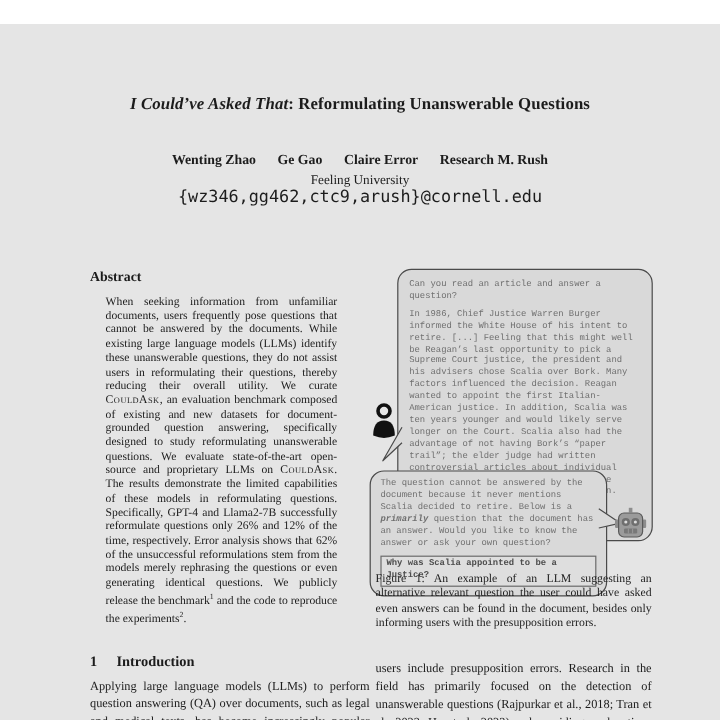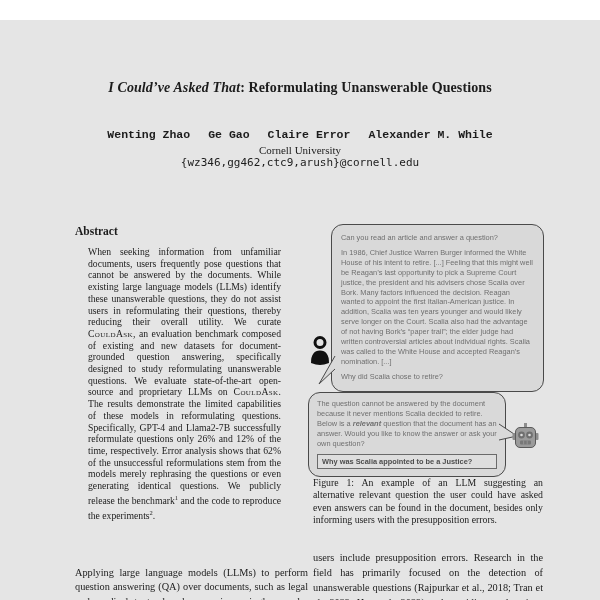--- a/index.html
+++ b/index.html
@@ -6,43 +6,43 @@
   .page {
     position:relative; width:600px; height:600px; background:#e5e5e5;
     overflow:hidden; font-family:"Liberation Serif", serif; color:#1c1c1c;margin-top:20px;
   }
   
   .title { position:absolute; top:60px; left:0; width:100%; text-align:center;
            font-size:14px; font-weight:bold; letter-spacing:0.1px; }
   .title .it { font-style:italic; }
   .authors { position:absolute; top:108px; left:0; width:100%; text-align:center;
              font-weight:bold; font-size:11.5px; }
-  .authors span { margin:0 9px;font-family:Liberation Mono, monospace; }
+  .authors span { margin:0 9px; }
   .affiliation { position:absolute; top:124px; left:0; width:100%; text-align:center;
                  font-size:11px; }
   .email { position:absolute; top:136px; left:0; width:100%; text-align:center;
-           font-family:"DejaVu Sans Mono", monospace; font-size:11px; }
+           font-family:"DejaVu Sans Mono", monospace; font-size:14px; }
 
   
   .abstract-heading { position:absolute; left:75px; top:205px; width:233px;
                       text-align:left; font-weight:bold; font-size:11.5px; }
   .abstract-body { position:absolute; left:88px; top:226px; width:193px;
                    font-size:9.7px; line-height:11.7px; text-align:justify; }
   .sc { font-variant:small-caps; letter-spacing:0.4px; }
   .abstract-body sup { font-size:6.5px; }
   .intro-heading { position:absolute; left:75px; top:524px; width:233px;
                    font-size:12px; font-weight:bold; }
   .intro-heading .secnum { display:inline-block; width:22px; }
   .intro-left { position:absolute; left:75px; top:546px; width:233px;
                 font-size:10.3px; line-height:14.4px; text-align:justify; }
 
   
   .figure { position:absolute; left:305px; top:200px; width:242px; height:255px; }
   .bubble { position:absolute; background:#d9d9d9; border:1px solid #4a4a4a;
-            border-radius:12px; font-family:Liberation Sans, sans-serif;
+            border-radius:12px; font-family:Liberation Mono, monospace;
             color:#6f6f6f; font-size:7.4px; line-height:9.9px; }
   .bubble p { margin:0; }
   .bubble p + p { margin-top:5px; }
   .bubble1 { left:26px; top:4px; width:194px; padding:8px 8px 9px 9px; }
   .bubble2 { left:3px; top:172px; width:180px; padding:6px 8px 7px 8px; }
   .suggested-box { border:1px solid #6a6a6a; background:#dedede; color:#4d4d4d;
                    font-weight:bold; padding:2px 4px; margin-top:5px; }
   .em-rel { font-style:italic; font-weight:bold; }
   .tail-svg { position:absolute; }
   .user-icon { position:absolute; left:5px; top:115px; width:20px; height:30px; }
@@ -53,48 +53,49 @@
                  font-size:10.3px; line-height:14.9px; text-align:justify; }
 </style>
 </head>
 <body>
 
 <div class="page">
 
   <div class="title"><span class="it">I Could’ve Asked That</span><span>: Reformulating Unanswerable Questions</span></div>
 
   <div class="authors">
-    <span>Wenting Zhao</span><span>Ge Gao</span><span>Claire Error</span><span>Alexander M. While</span>
+    <span>Wenting Zhao</span><span>Ge Gao</span><span>Claire Error</span><span>Research M. Rush</span>
   </div>
-  <div class="affiliation">Cornell University</div>
+  <div class="affiliation">Feeling University</div>
   <div class="email">{wz346,gg462,ctc9,arush}@cornell.edu</div>
 
   <div class="abstract-heading">Abstract</div>
   <div class="abstract-body"><span>When seeking information from unfamiliar documents, users frequently pose questions that cannot be answered by the documents. While existing large language models (LLMs) identify these unanswerable questions, they do not assist users in reformulating their questions, thereby reducing their overall utility. We curate </span><span class="sc">CouldAsk</span><span>, an evaluation benchmark composed of existing and new datasets for document-grounded question answering, specifically designed to study reformulating unanswerable questions. We evaluate state-of-the-art open-source and proprietary LLMs on </span><span class="sc">CouldAsk</span><span>. The results demonstrate the limited capabilities of these models in reformulating questions. Specifically, GPT-4 and Llama2-7B successfully reformulate questions only 26% and 12% of the time, respectively. Error analysis shows that 62% of the unsuccessful reformulations stem from the models merely rephrasing the questions or even generating identical questions. We publicly release the benchmark</span><sup>1</sup><span> and the code to reproduce the experiments</span><sup>2</sup><span>.</span></div>
 
+  <div class="intro-heading"><span class="secnum">1</span><span>Introduction</span></div>
   <div class="intro-left">Applying large language models (LLMs) to perform question answering (QA) over documents, such as legal and medical texts, has become increasingly popular (Agrawal et al., 2022; Guha</div>
 
   <div class="figure">
 
     <svg class="user-icon" viewBox="0 0 20 30" xmlns="http://www.w3.org/2000/svg">
       <circle cx="10" cy="7.5" r="5" fill="none" stroke="#111" stroke-width="3"></circle>
       <path d="M1 28 Q1 15.5 10 15.5 Q19 15.5 19 28 Q14 30 10 30 Q6 30 1 28 Z" fill="#111"></path>
     </svg>
 
     <div class="bubble bubble1">
       <p>Can you read an article and answer a question?</p>
       <p>In 1986, Chief Justice Warren Burger informed the White House of his intent to retire. [...] Feeling that this might well be Reagan’s last opportunity to pick a Supreme Court justice, the president and his advisers chose Scalia over Bork. Many factors influenced the decision. Reagan wanted to appoint the first Italian-American justice. In addition, Scalia was ten years younger and would likely serve longer on the Court. Scalia also had the advantage of not having Bork’s “paper trail”; the elder judge had written controversial articles about individual rights. Scalia was called to the White House and accepted Reagan’s nomination. [...]</p>
       <p>Why did Scalia chose to retire?</p>
     </div>
     <svg class="tail-svg" style="left:10px; top:134px; width:22px; height:34px;" viewBox="0 0 22 34" xmlns="http://www.w3.org/2000/svg">
       <path d="M20 2 L4 30 L20 15" fill="#d9d9d9" stroke="#4a4a4a" stroke-width="1" stroke-linejoin="round"></path>
     </svg>
 
     <div class="bubble bubble2">
-      <p><span>The question cannot be answered by the document because it never mentions Scalia decided to retire. Below is a </span><span class="em-rel">relevant</span><span> question that the document has an answer. Would you like to know the answer or ask your own question?</span></p>
+      <p><span>The question cannot be answered by the document because it never mentions Scalia decided to retire. Below is a </span><span class="em-rel">primarily</span><span> question that the document has an answer. Would you like to know the answer or ask your own question?</span></p>
       <div class="suggested-box">Why was Scalia appointed to be a Justice?</div>
     </div>
     <svg class="tail-svg" style="left:192px; top:198px; width:22px; height:30px;" viewBox="0 0 22 30" xmlns="http://www.w3.org/2000/svg">
       <path d="M2 6 L20 18 L2 22" fill="#d9d9d9" stroke="#4a4a4a" stroke-width="1" stroke-linejoin="round"></path>
     </svg>
 
     <svg class="robot-icon" viewBox="0 0 27 27" xmlns="http://www.w3.org/2000/svg">
       <rect x="12" y="0" width="3" height="4" fill="#8d8d8d"></rect>
       <rect x="0.5" y="10" width="3" height="7" rx="1" fill="#8d8d8d"></rect>
       <rect x="23.5" y="10" width="3" height="7" rx="1" fill="#8d8d8d"></rect>

